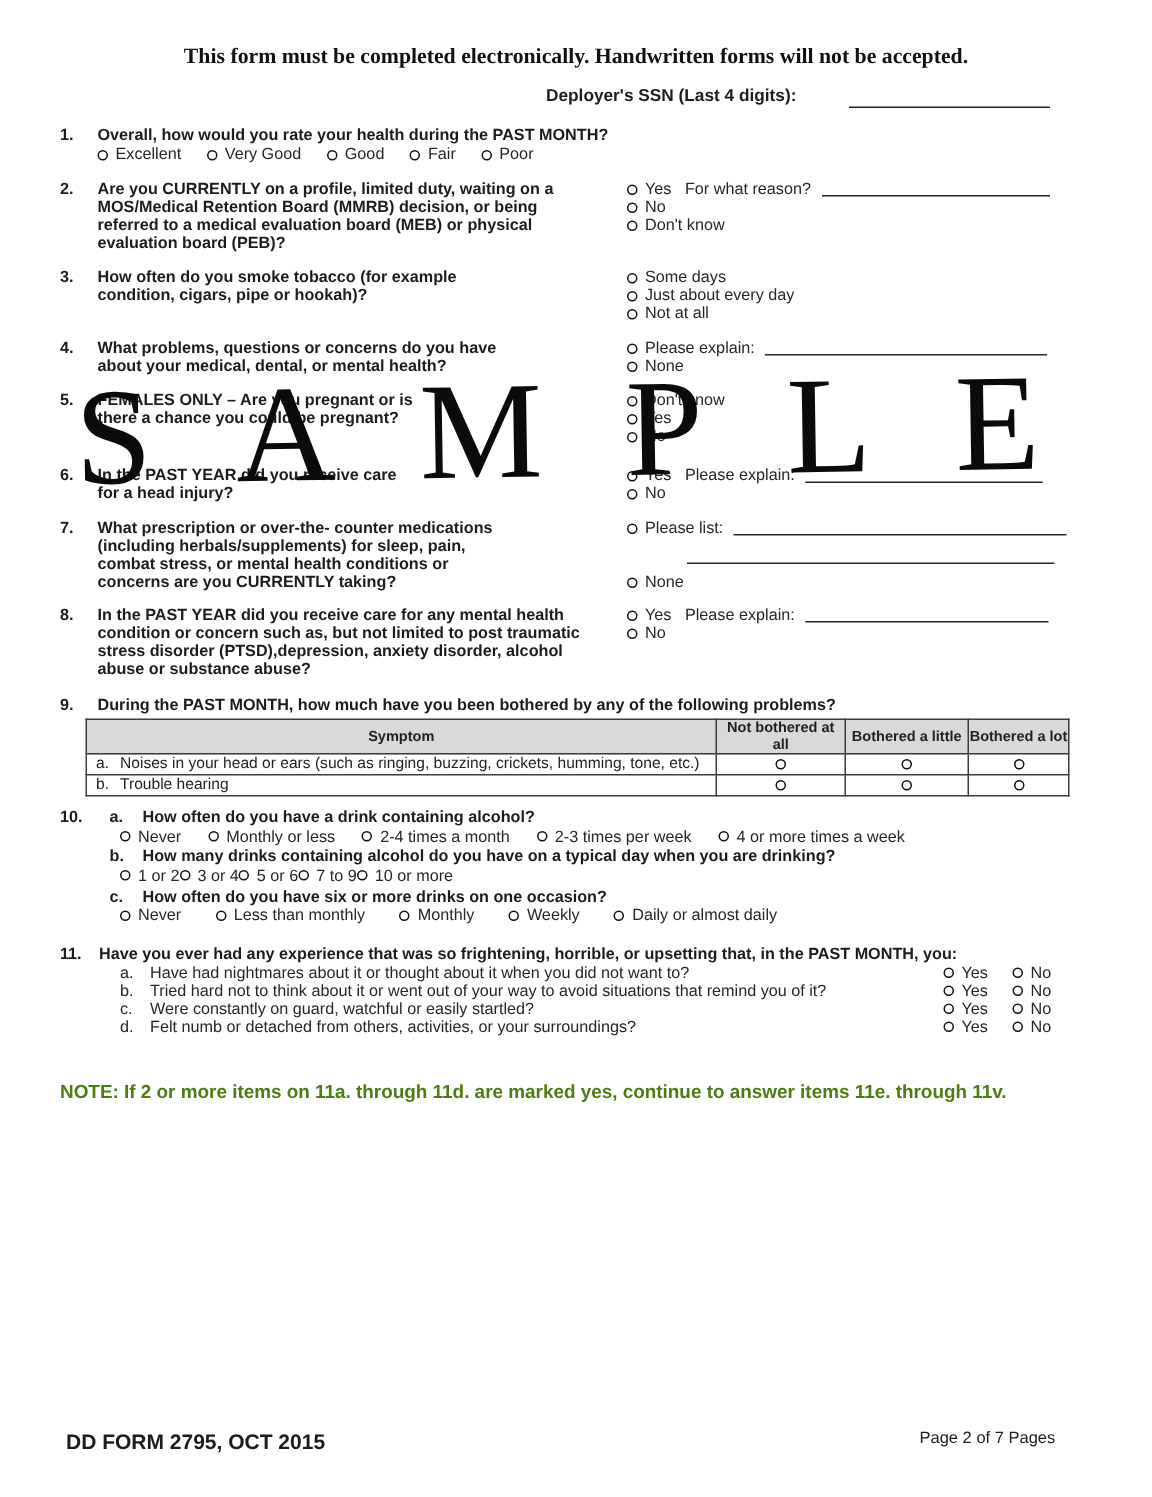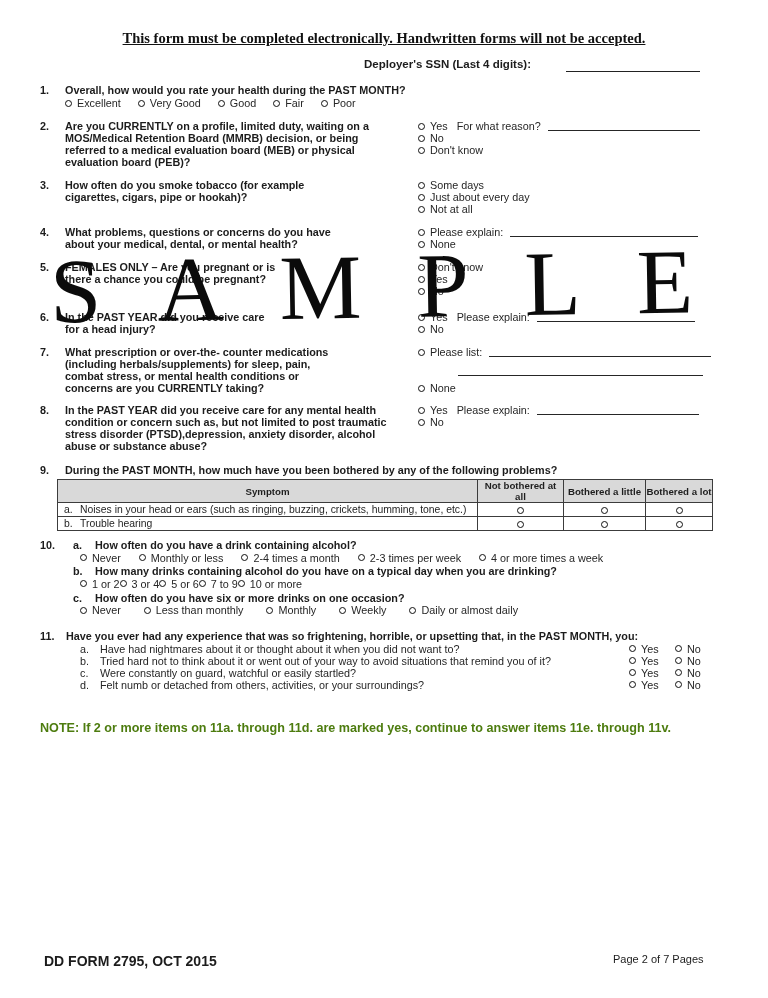--- a/index.html
+++ b/index.html
@@ -5,21 +5,21 @@
   * { margin:0; padding:0; box-sizing:border-box; }
   html,body { background:#ffffff; }
   .page {
     position:relative; width:768px; height:998px; background:#ffffff;
     font-family:"Liberation Sans","DejaVu Sans",sans-serif; color:#1c1c1c;
     overflow:hidden;
   }
   .notice {
     position:absolute; top:30px; left:0; width:100%; text-align:center;
     font-family:"Liberation Serif","DejaVu Serif",serif; font-weight:bold;
-    font-size:14.5px; color:#111;text-decoration:underline;
+    font-size:14.5px; color:#111;
   }
   .ssn-label { position:absolute; top:58px; left:364px; font-weight:bold; font-size:11.5px;text-align:right; }
   .ssn-blank { position:absolute; top:60px; left:566px; width:134px; height:12px; border-bottom:1.4px solid #222; }
 
   .q { position:absolute; left:40px; width:690px; font-size:10.8px; }
   .qnum { position:absolute; left:0; top:0; font-weight:bold; }
   .qmain { position:absolute; left:25px; top:0; width:368px; font-weight:bold; line-height:12.1px; }
   .qwide { width:660px; }
   .qright { position:absolute; left:378px; top:0; width:312px; font-weight:normal; color:#262626; }
   .opt-line { display:flex; align-items:center; height:12.1px; white-space:nowrap; }
@@ -131,21 +131,21 @@
           <span class="radio"></span>
           <span>Don't know</span>
         </div>
     </div>
   </div>
 
   <div class="q" style="top:179px">
     <div class="qnum">3.</div>
     <div class="qmain">
       <div>How often do you smoke tobacco (for example</div>
-      <div>cigarettes, cigars, pipe or hookah)?</div>
+      <div>condition, cigars, pipe or hookah)?</div>
     </div>
     <div class="qright">
       <div class="opt-line">
           <span class="radio"></span>
           <span>Some days</span>
         </div>
       <div class="opt-line">
           <span class="radio"></span>
           <span>Just about every day</span>
         </div>

